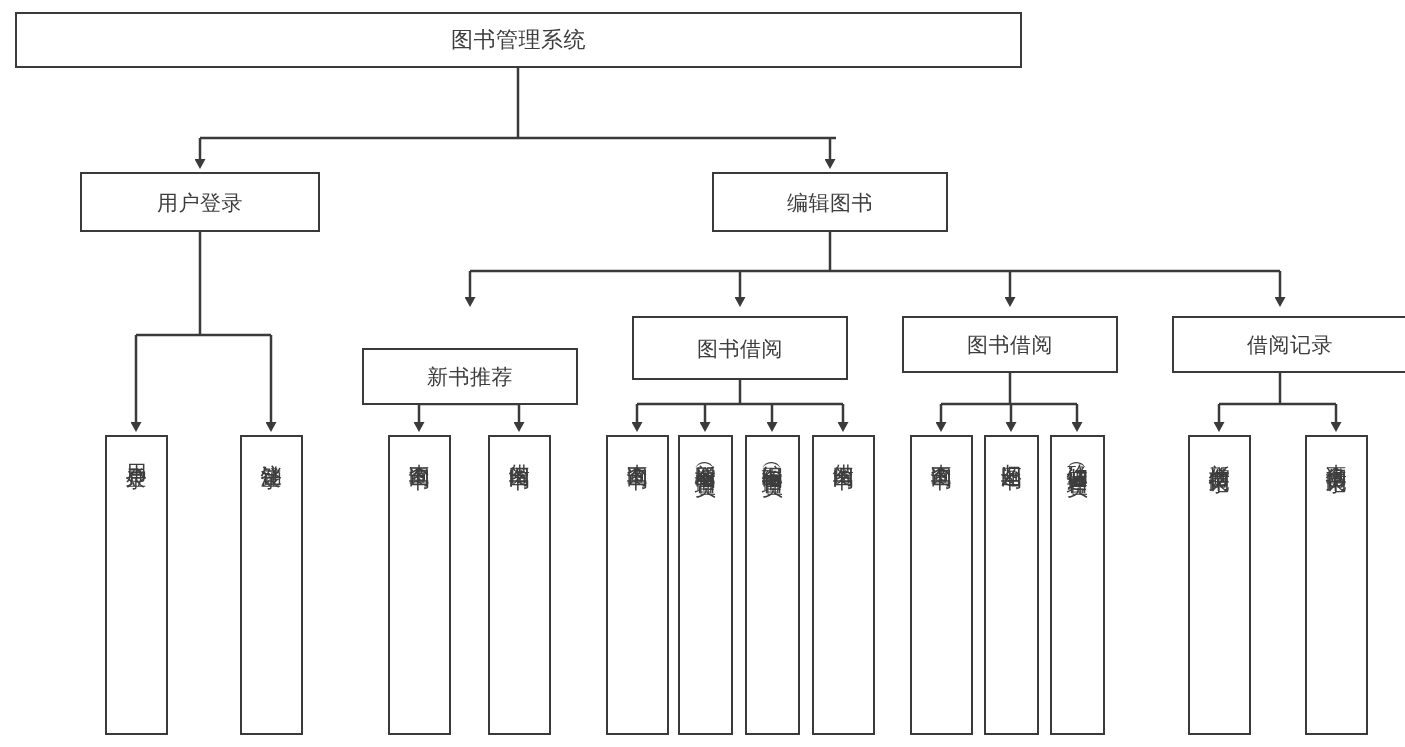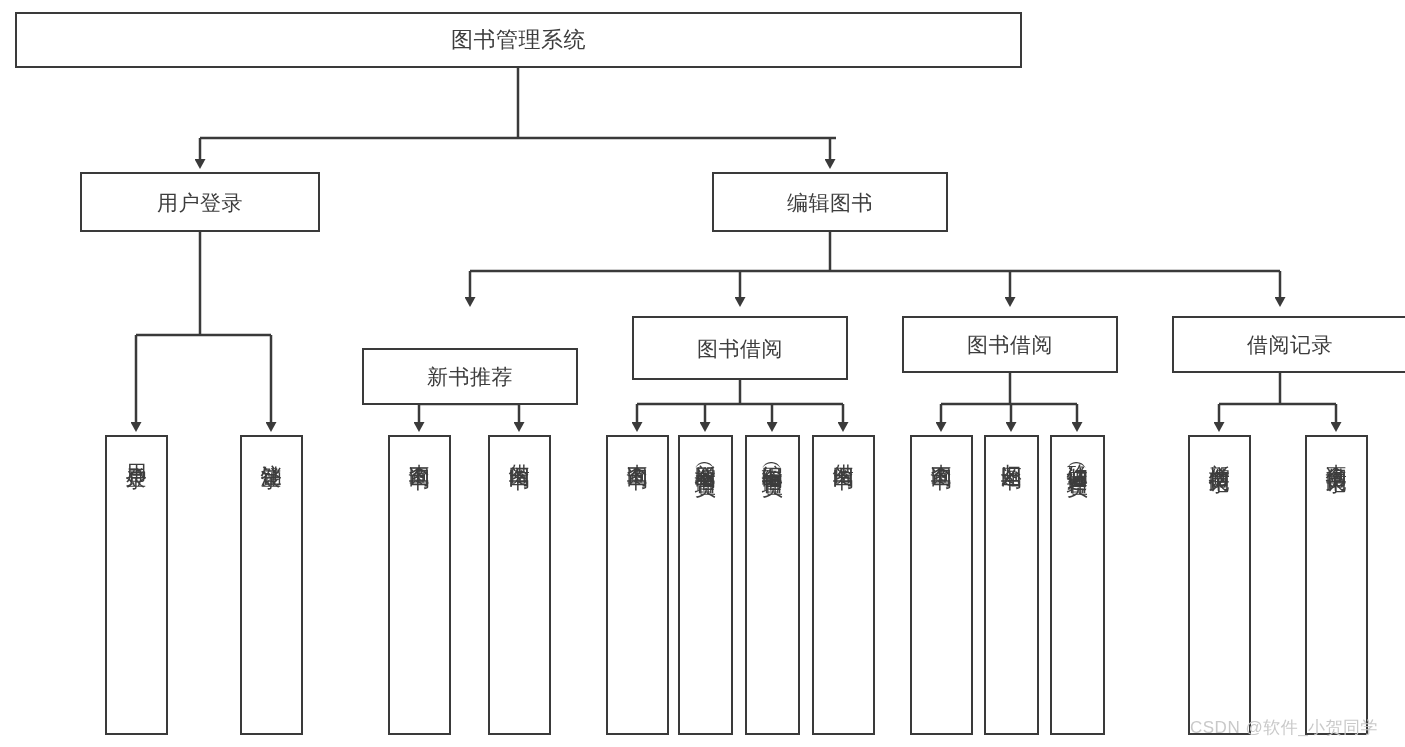--- a/index.html
+++ b/index.html
@@ -187,15 +187,14 @@
   <div class="node vert" style="left:1050px;top:435px;width:55px;height:300px;">
     <span class="node-label">确认归还（管理员）</span>
   </div>
   <div class="node vert" style="left:1188px;top:435px;width:63px;height:300px;">
     <span class="node-label">新增借阅记录</span>
   </div>
   <div class="node vert" style="left:1305px;top:435px;width:63px;height:300px;">
     <span class="node-label">查询借阅记录</span>
   </div>
 
-  <div class="watermark" style="left:1190px;top:716px;">CSDN @软件_小贺同学</div>
 
 </div>
 
 </body></html>

